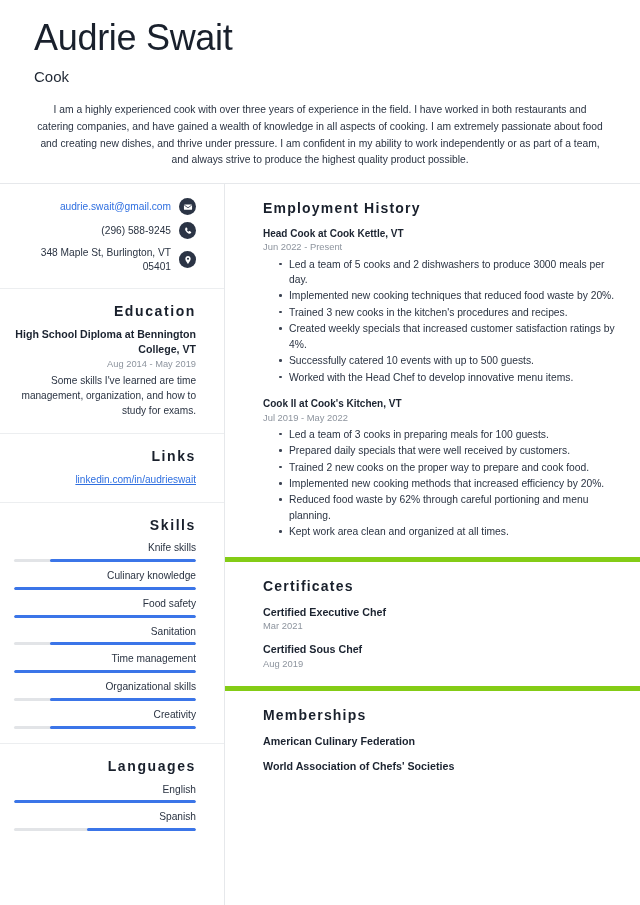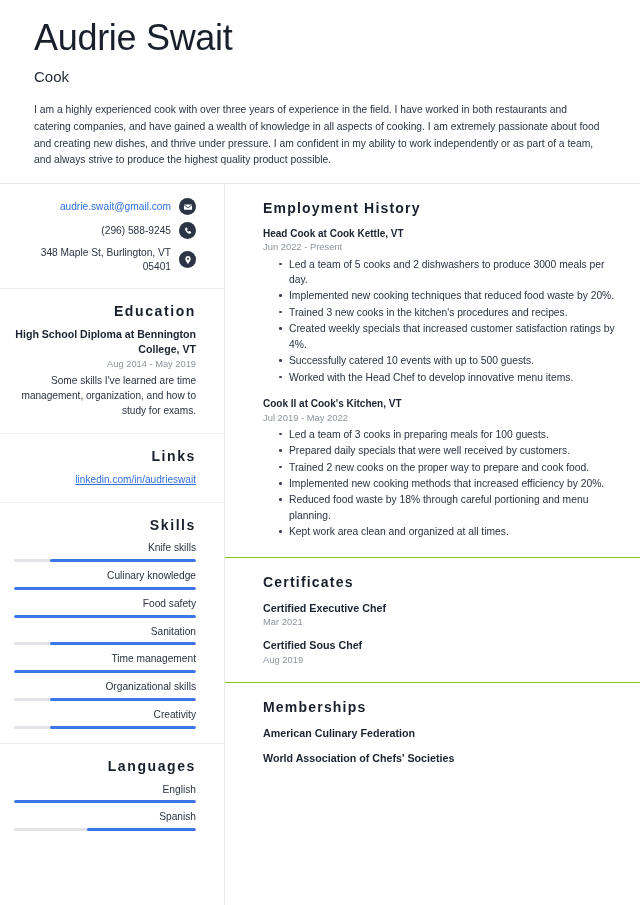--- a/index.html
+++ b/index.html
@@ -31,20 +31,21 @@
     color: #1f2733;
     margin: 0 0 16px 0;
     line-height: 1.2;
   }
   .summary {
     font-size: 10.3px;
     line-height: 1.62;
     color: #2a3342;
     margin: 0;
     max-width: 576px;
+    text-align: center;
   }
 
   .hrule-full {
     height: 1px; background: #e6e8eb; width: 100%;
   }
 
   
   .body { display: flex; align-items: stretch; min-height: 727px; }
   .col-left {
     width: 225px; flex: 0 0 225px;
@@ -102,21 +103,21 @@
   .bar {
     position: relative; height: 3px; width: 100%;
     background: #e2e4e7; border-radius: 2px; overflow: hidden;
   }
   .bar-fill {
     position: absolute; top: 0; right: 0; height: 100%;
     background: #3b75e8; border-radius: 2px;
   }
 
   
-  .rsec { padding: 16px 18px 16px 38px; border-bottom: 1px solid #84cc16; }
+  .rsec { padding: 16px 18px 16px 38px; border-bottom: 5px solid #84cc16; }
   .rsec.last { border-bottom: none; }
   .rhead {
     font-size: 14px; font-weight: 700; letter-spacing: 1.2px;
     color: #19202c; margin: 0 0 10px 0; line-height: 1.2;
   }
   .job { margin-bottom: 12px; }
   .job:last-child { margin-bottom: 0; }
   .job-head {
     font-size: 10px; font-weight: 700; color: #1b2330; line-height: 1.35; margin: 0;
   }
@@ -291,21 +292,21 @@
               </ul>
             </div>
             <div class="job">
               <p class="job-head">Cook II at Cook's Kitchen, VT</p>
               <p class="job-date">Jul 2019 - May 2022</p>
               <ul class="bullets">
                 <li>Led a team of 3 cooks in preparing meals for 100 guests.</li>
                 <li>Prepared daily specials that were well received by customers.</li>
                 <li>Trained 2 new cooks on the proper way to prepare and cook food.</li>
                 <li>Implemented new cooking methods that increased efficiency by 20%.</li>
-                <li>Reduced food waste by 18% through careful portioning and menu planning.</li>
+                <li>Reduced food waste by 62% through careful portioning and menu planning.</li>
                 <li>Kept work area clean and organized at all times.</li>
               </ul>
             </div>
           </div>
       </div>
 
       <div class="rsec">
         <div class="rhead">Certificates</div>
         <div id="certs-list">
             <div class="cert">

